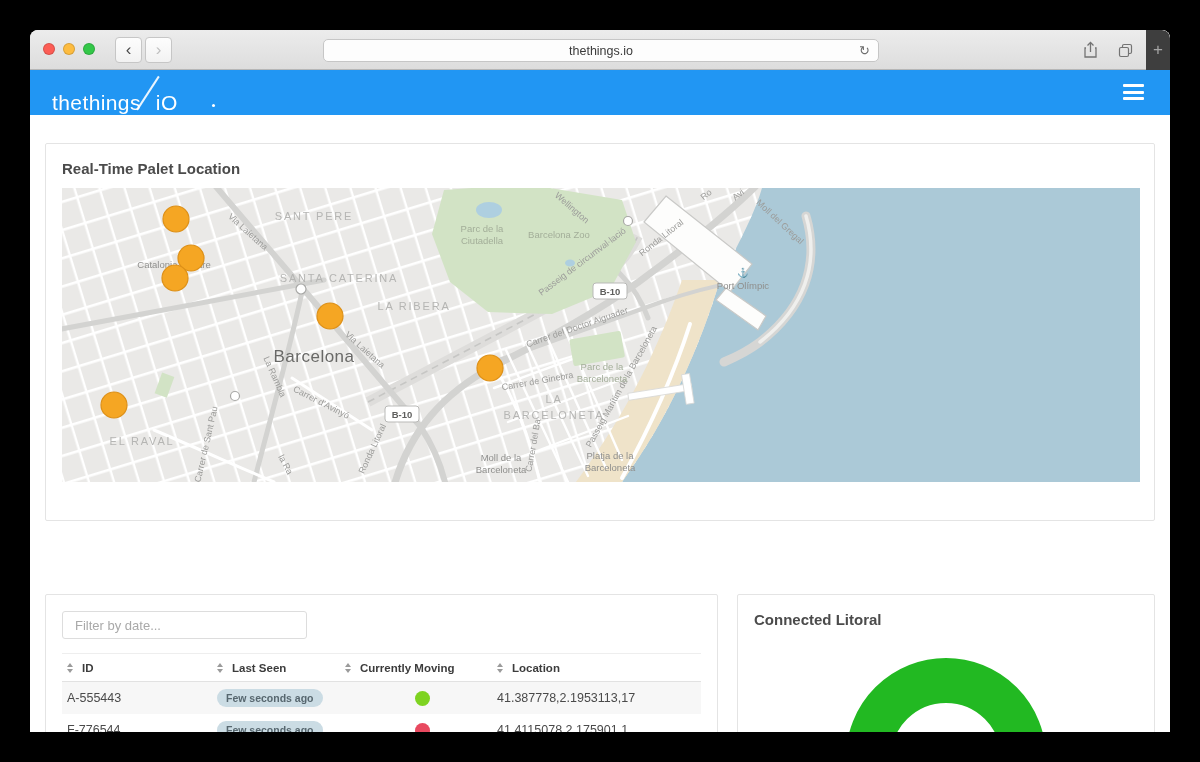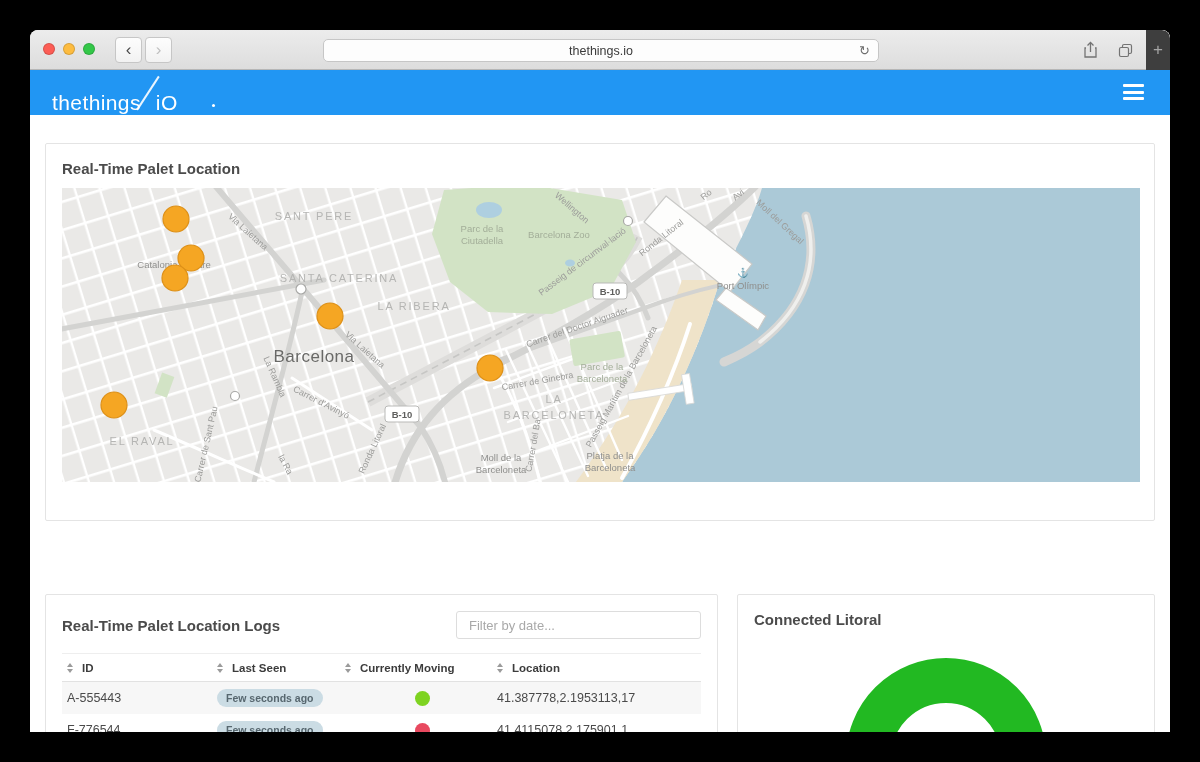--- a/index.html
+++ b/index.html
@@ -268,21 +268,20 @@
                 <circle cx="268" cy="128" r="13" fill="#f5a623" stroke="#dd9018" stroke-width="1.2"></circle>
                 <circle cx="428" cy="180" r="13" fill="#f5a623" stroke="#dd9018" stroke-width="1.2"></circle>
                 <circle cx="52" cy="217" r="13" fill="#f5a623" stroke="#dd9018" stroke-width="1.2"></circle>
               </g>
         </svg>
       </div>
     </div>
 
     <div class="card" id="logs-card">
       <div class="logs-head">
-        <div class="card-title">Real-Time Palet Location Logs</div>
         <input class="filter-input" type="text" placeholder="Filter by date..." style="">
       </div>
       <div class="tbl">
         <div class="tr head" id="tbl-head">
               <div class="th">
                 <span class="sort">
                   <i class="up"></i>
                   <i class="down"></i>
                 </span>
                 <span>ID</span>

